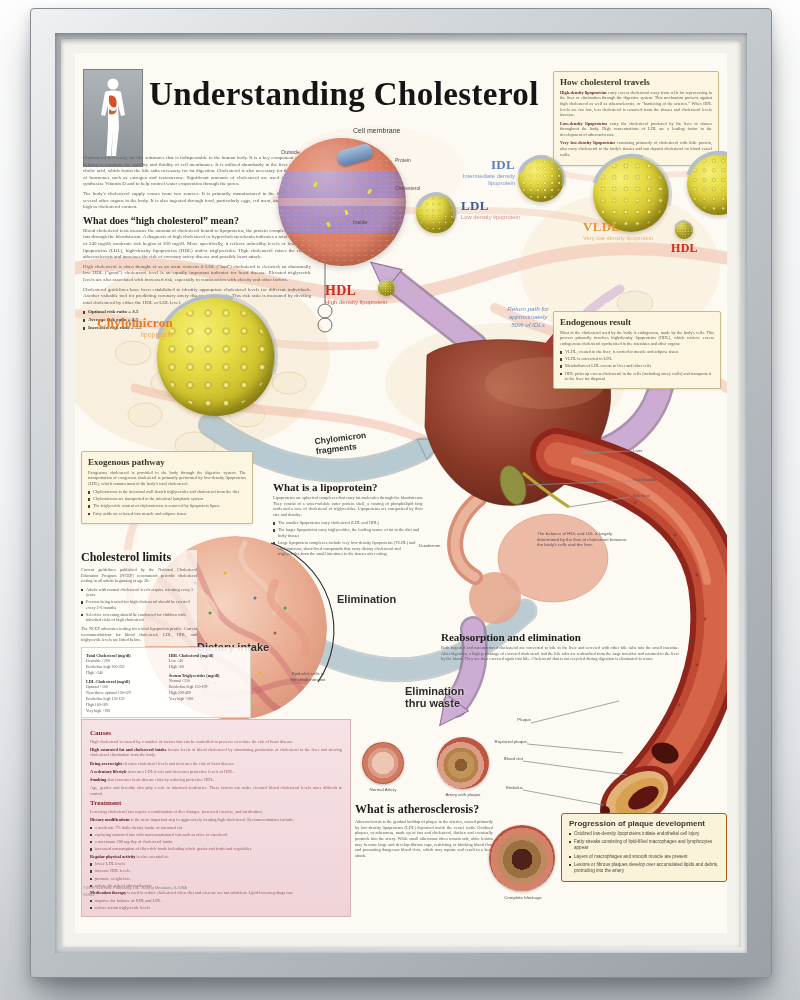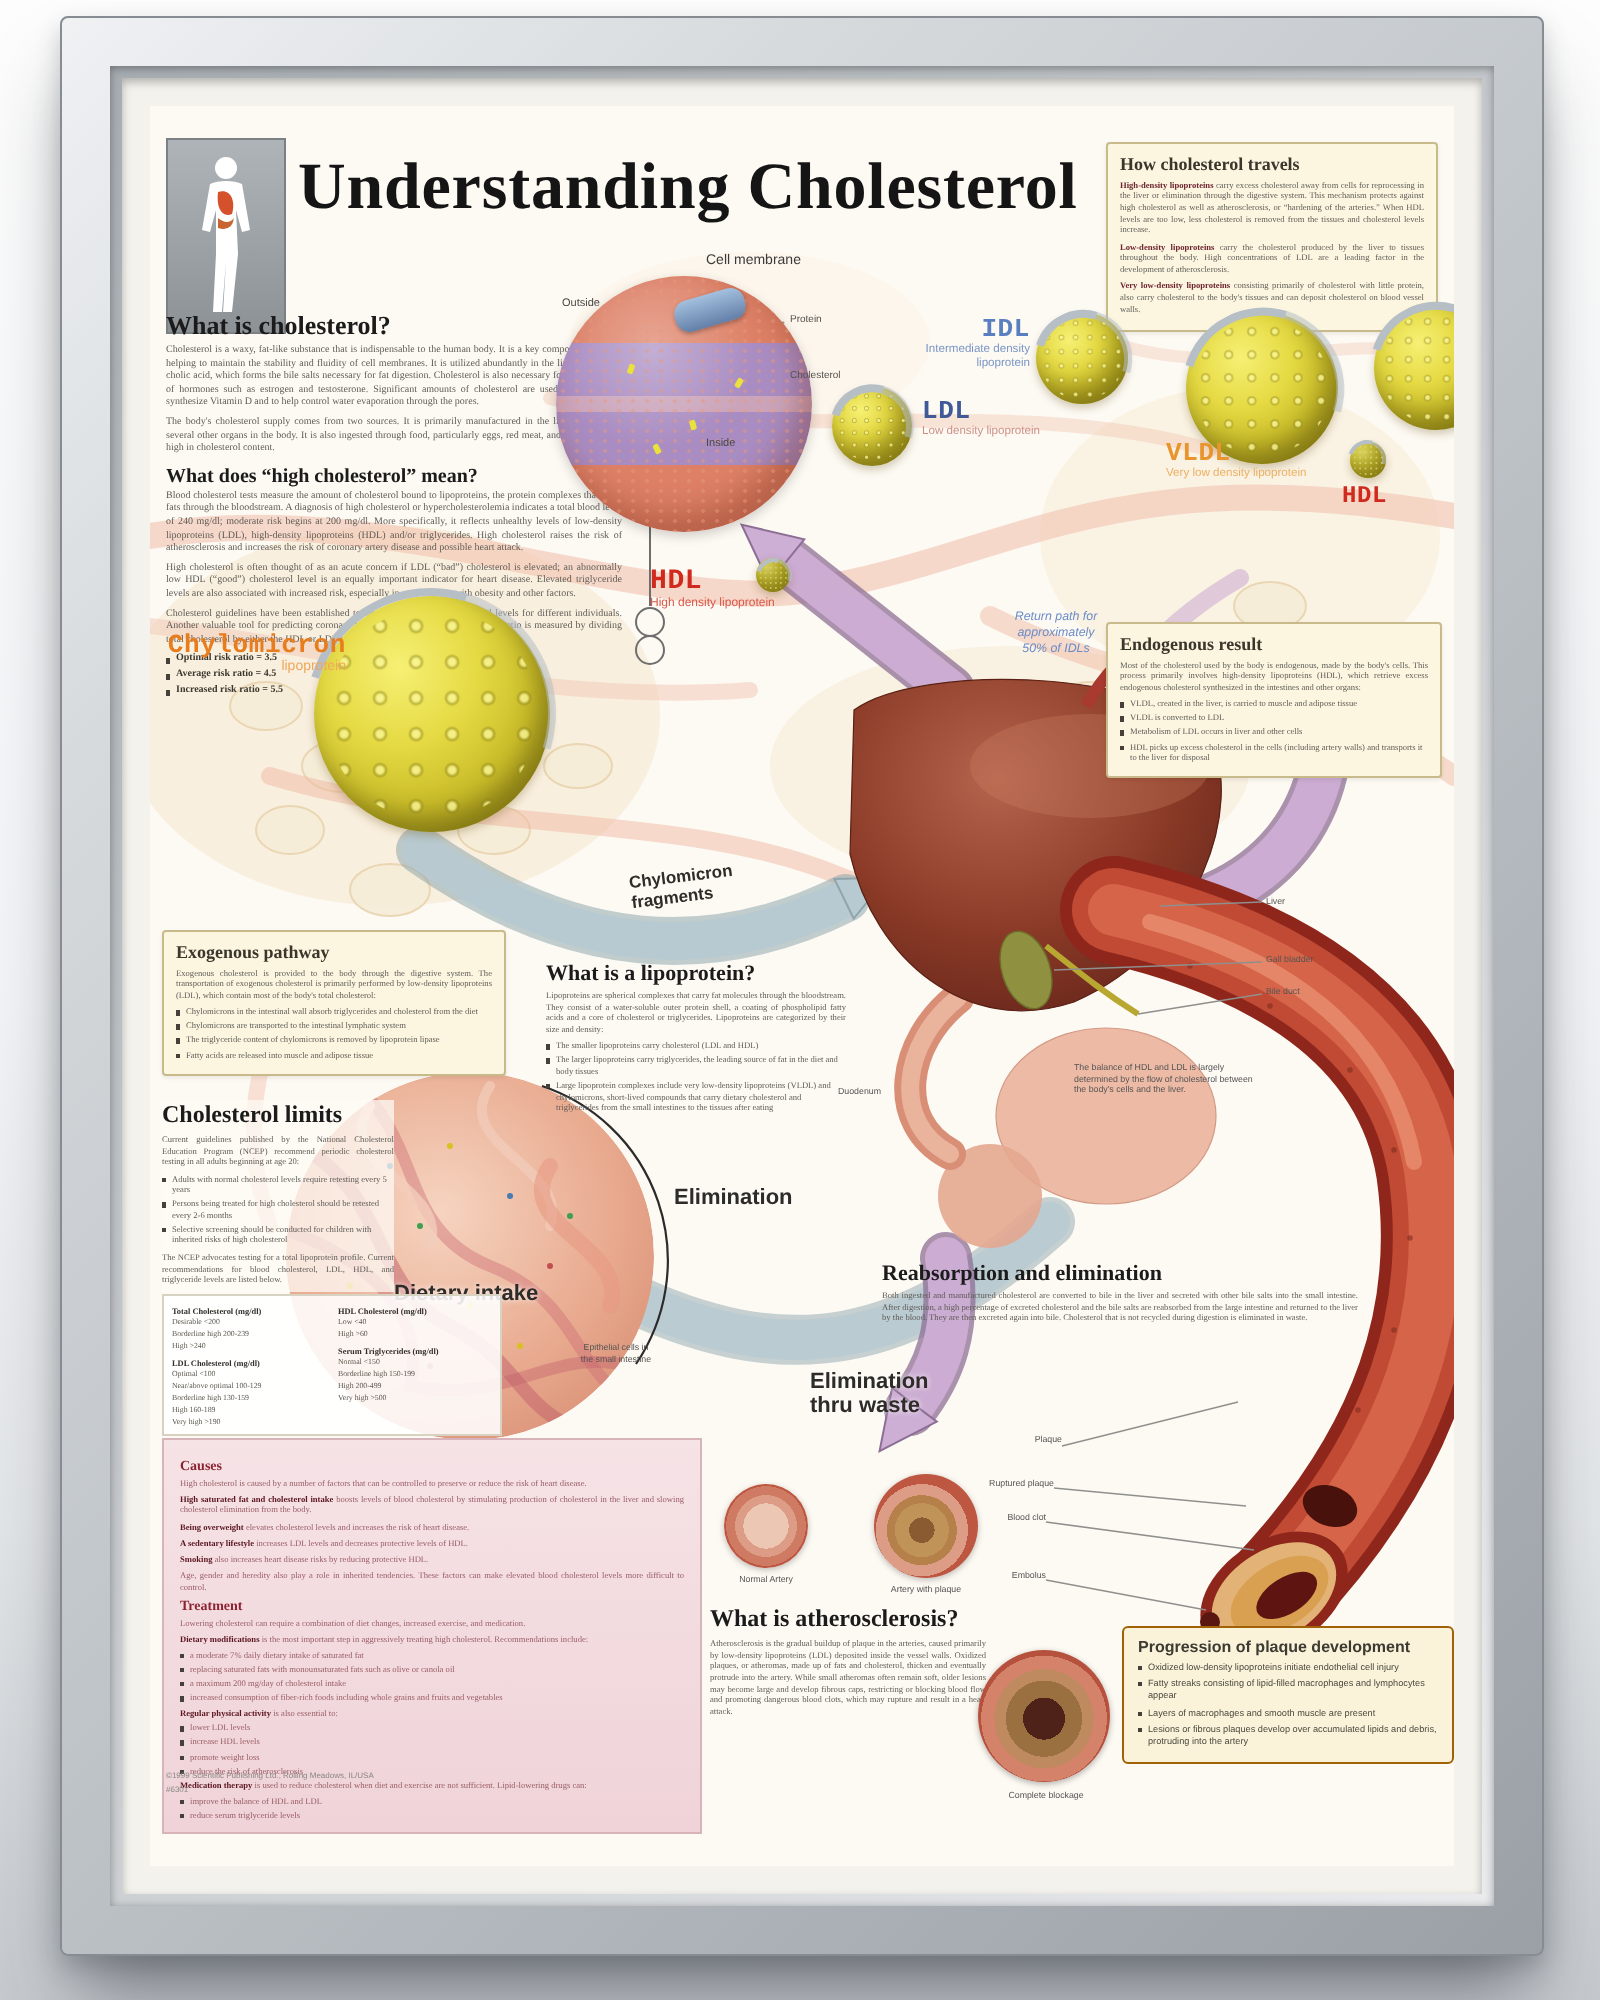--- a/index.html
+++ b/index.html
@@ -24,21 +24,21 @@
   .micro2{font-size:4.3px;line-height:1.32;color:#5f5c57;text-align:justify;margin:0 0 2.5px}
   .lead{font-weight:700;color:#6e2430}
   .pre{white-space:pre-line}
   .box{background:#fcf6e1;border:1px solid #c9ba8c;border-radius:2px;padding:5px 6px;box-shadow:0 1px 2px rgba(0,0,0,.08)}
   .bh{font:700 9px/1.2 "Liberation Serif",serif;color:#3a362c;margin:0 0 2px}
   ul.b{margin:2px 0 0;padding:0;list-style:none}
   ul.b li{position:relative;padding-left:5px;margin:0 0 1.5px;font-size:4.3px;line-height:1.3;color:#5f5c57;text-align:left}
   ul.b li::before{content:"";position:absolute;left:0;top:2px;width:2.4px;height:2.4px;background:#45413a}
   ul.b.big li{font-size:5px;font-weight:700;color:#3c3830}
   .sans{font-family:"Liberation Sans",sans-serif}
-  .lp-abbr{font-family:Liberation Mono, monospace;font-weight:700;letter-spacing:.3px}
+  .lp-abbr{font-family:Liberation Serif, serif;font-weight:700;letter-spacing:.3px}
   .lp-sub{font-family:"Liberation Sans",sans-serif;line-height:1.15}
   .flow-label{font:700 11px/1.12 "Liberation Sans",sans-serif;color:#2e2c29;text-shadow:0 0 3px rgba(255,255,255,.9)}
   .tiny-cap{font:4.4px/1.3 "Liberation Sans",sans-serif;color:#555}
   
   .ball{position:absolute;border-radius:50%;
     background:radial-gradient(circle at 36% 30%,#f6f074 0%,#e5da43 35%,#cabd2a 62%,#968a18 100%);
     box-shadow:inset -5px -7px 12px rgba(95,85,10,.55),0 2px 4px rgba(110,85,25,.3);}
   .ball::before{content:"";position:absolute;inset:5%;border-radius:50%;opacity:.85;
     background-image:radial-gradient(rgba(250,246,150,.95) 13%,rgba(140,130,25,.6) 24%,transparent 32%);
     background-size:17% 17%;}
@@ -243,21 +243,20 @@
       <div class="a h1" style="left:74px;top:24px">Understanding Cholesterol</div>
 
       <div class="a box" style="left:478px;top:18px;width:152px">
         <div class="bh">How cholesterol travels</div>
         <p class="micro2"><span class="lead">High-density lipoproteins</span> <span>carry excess cholesterol away from cells for reprocessing in the liver or elimination through the digestive system. This mechanism protects against high cholesterol as well as atherosclerosis, or “hardening of the arteries.” When HDL levels are too low, less cholesterol is removed from the tissues and cholesterol levels increase.</span></p>
         <p class="micro2"><span class="lead">Low-density lipoproteins</span> <span>carry the cholesterol produced by the liver to tissues throughout the body. High concentrations of LDL are a leading factor in the development of atherosclerosis.</span></p>
         <p class="micro2"><span class="lead">Very low-density lipoproteins</span> <span>consisting primarily of cholesterol with little protein, also carry cholesterol to the body's tissues and can deposit cholesterol on blood vessel walls.</span></p>
       </div>
 
       <div class="a" style="left:8px;top:102px;width:228px">
-        <div class="sec-h" style="font-size:13px">What is cholesterol?</div>
         <p class="micro">Cholesterol is a waxy, fat-like substance that is indispensable to the human body. It is a key component of cells, helping to maintain the stability and fluidity of cell membranes. It is utilized abundantly in the liver to produce cholic acid, which forms the bile salts necessary for fat digestion. Cholesterol is also necessary for the formation of hormones such as estrogen and testosterone. Significant amounts of cholesterol are used in the skin to synthesize Vitamin D and to help control water evaporation through the pores.</p>
         <p class="micro">The body's cholesterol supply comes from two sources. It is primarily manufactured in the liver, along with several other organs in the body. It is also ingested through food, particularly eggs, red meat, and dairy products high in cholesterol content.</p>
         <div class="sec-h" style="font-size:10px;margin-top:4px">What does “high cholesterol” mean?</div>
         <p class="micro">Blood cholesterol tests measure the amount of cholesterol bound to lipoproteins, the protein complexes that carry fats through the bloodstream. A diagnosis of high cholesterol or hypercholesterolemia indicates a total blood level of 240 mg/dl; moderate risk begins at 200 mg/dl. More specifically, it reflects unhealthy levels of low-density lipoproteins (LDL), high-density lipoproteins (HDL) and/or triglycerides. High cholesterol raises the risk of atherosclerosis and increases the risk of coronary artery disease and possible heart attack.</p>
         <p class="micro">High cholesterol is often thought of as an acute concern if LDL (“bad”) cholesterol is elevated; an abnormally low HDL (“good”) cholesterol level is an equally important indicator for heart disease. Elevated triglyceride levels are also associated with increased risk, especially in combination with obesity and other factors.</p>
         <p class="micro">Cholesterol guidelines have been established to identify appropriate cholesterol levels for different individuals. Another valuable tool for predicting coronary artery disease is risk ratio. This risk ratio is measured by dividing total cholesterol by either the HDL or LDL level.</p>
         <ul class="b big">
           <li>Optimal risk ratio = 3.5</li>
           <li>Average risk ratio = 4.5</li>
           <li>Increased risk ratio = 5.5</li>
@@ -318,21 +317,21 @@
         <div class="bh">Endogenous result</div>
         <p class="micro2">Most of the cholesterol used by the body is endogenous, made by the body's cells. This process primarily involves high-density lipoproteins (HDL), which retrieve excess endogenous cholesterol synthesized in the intestines and other organs:</p>
         <ul class="b">
           <li>VLDL, created in the liver, is carried to muscle and adipose tissue</li>
           <li>VLDL is converted to LDL</li>
           <li>Metabolism of LDL occurs in liver and other cells</li>
           <li>HDL picks up excess cholesterol in the cells (including artery walls) and transports it to the liver for disposal</li>
         </ul>
       </div>
 
-      <div class="a box" style="left:6px;top:412px;width:158px">
+      <div class="a box" style="left:6px;top:398px;width:158px">
         <div class="bh">Exogenous pathway</div>
         <p class="micro2">Exogenous cholesterol is provided to the body through the digestive system. The transportation of exogenous cholesterol is primarily performed by low-density lipoproteins (LDL), which contain most of the body's total cholesterol:</p>
         <ul class="b">
           <li>Chylomicrons in the intestinal wall absorb triglycerides and cholesterol from the diet</li>
           <li>Chylomicrons are transported to the intestinal lymphatic system</li>
           <li>The triglyceride content of chylomicrons is removed by lipoprotein lipase</li>
           <li>Fatty acids are released into muscle and adipose tissue</li>
         </ul>
       </div>
 

